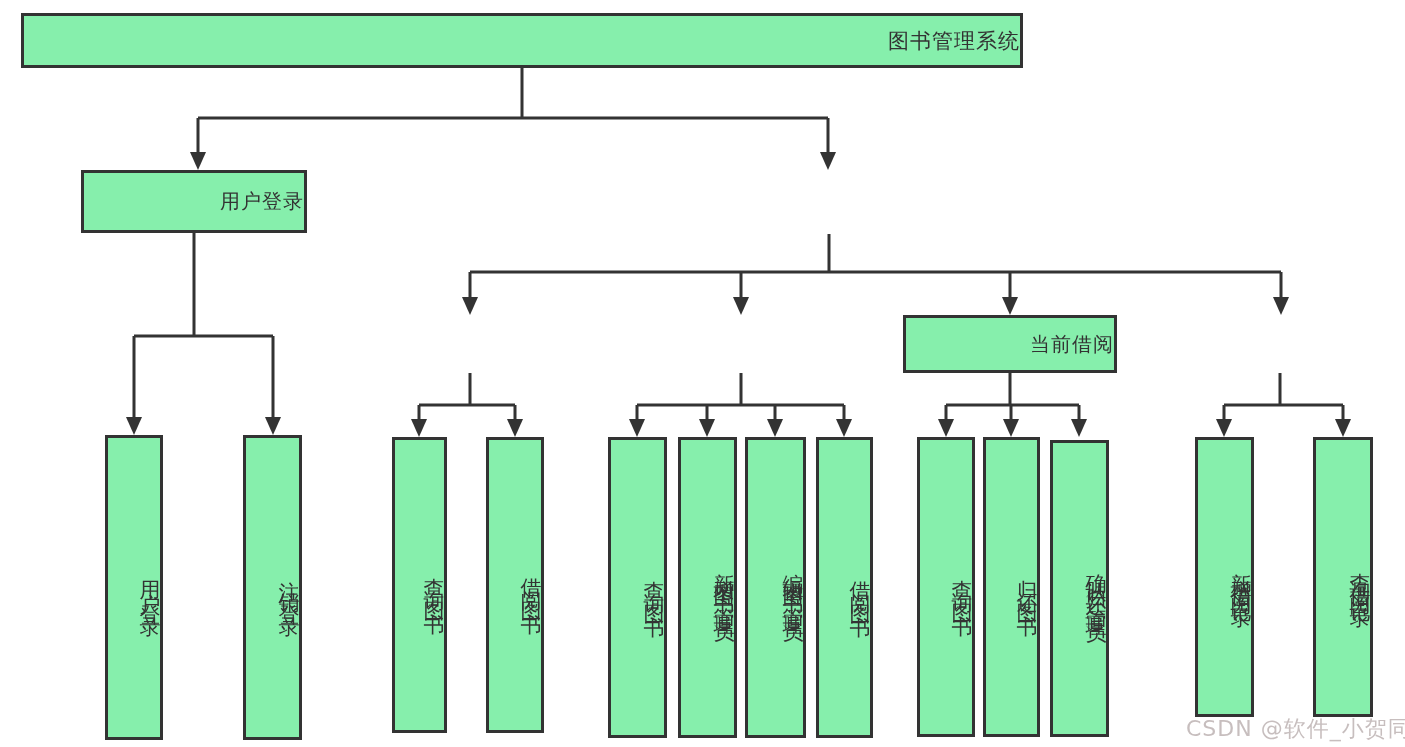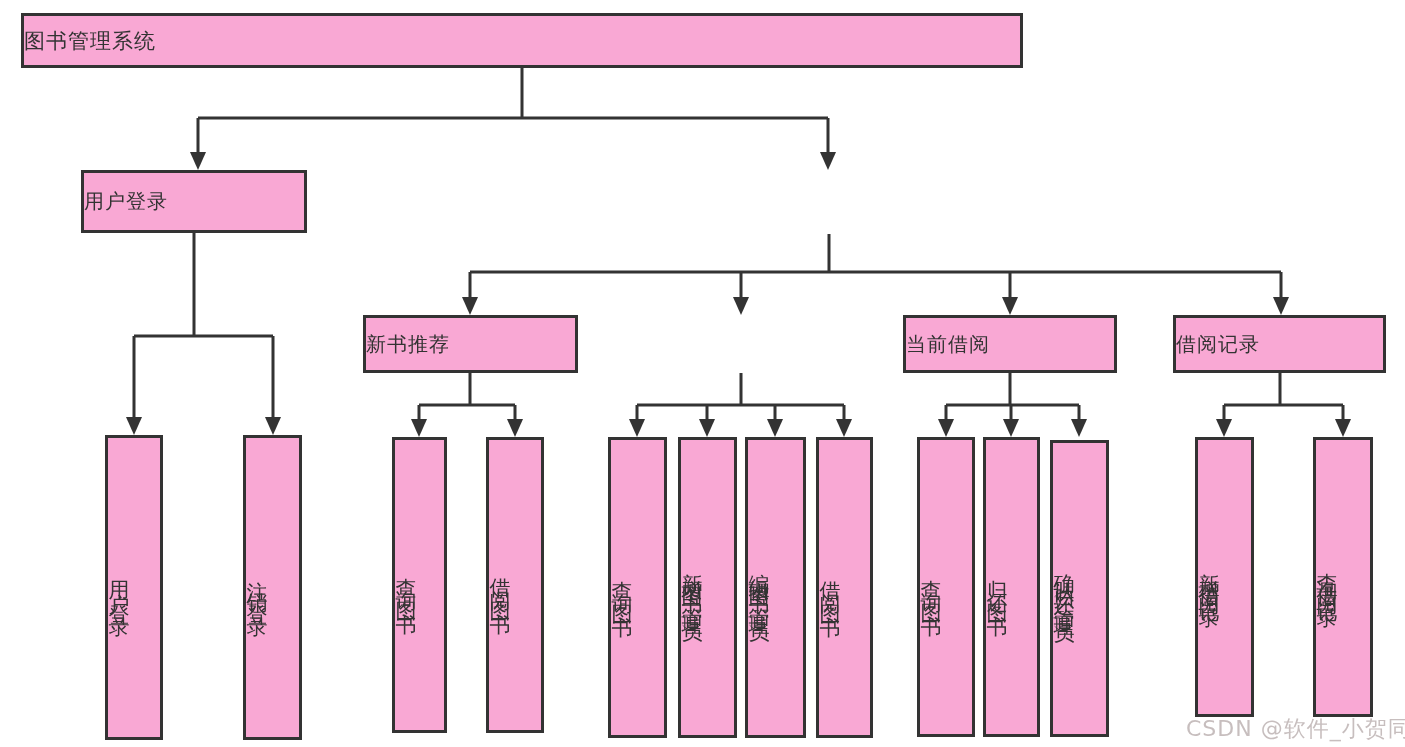--- a/index.html
+++ b/index.html
@@ -19,25 +19,25 @@
   }
   .connectors path {
     fill: none;
     stroke: var(--line, #333333);
     stroke-width: 3;
   }
   .connectors polygon { fill: var(--line, #333333); }
   .hbox, .vbox {
     position: absolute;
     box-sizing: border-box;
-    background: #f9a8d4;
+    background: #86efac;
     border: 3px solid var(--line, #333333);
     display: flex;
     align-items: center;
-    justify-content: flex-start;
+    justify-content: flex-end;
     z-index: 2;
   }
   .hbox span {
     font-size: 20px;
     color: var(--text, #333333);
     letter-spacing: 1px;
     white-space: nowrap;
   }
   .hbox.title span { font-size: 21px; }
   .vbox span {
@@ -103,28 +103,22 @@
   </svg>
 
   <div class="hbox title" style="left:21px; top:13px; width:1002px; height:55px;">
     <span>图书管理系统</span>
   </div>
 
   <div class="hbox" style="left:81px; top:170px; width:226px; height:63px;">
     <span>用户登录</span>
   </div>
 
-  <div class="hbox" style="left:363px; top:315px; width:215px; height:58px;">
-    <span>新书推荐</span>
-  </div>
   <div class="hbox" style="left:903px; top:315px; width:214px; height:58px;">
     <span>当前借阅</span>
-  </div>
-  <div class="hbox" style="left:1173px; top:315px; width:213px; height:58px;">
-    <span>借阅记录</span>
   </div>
 
   <div class="vbox" style="left:105px; top:435px; width:58px; height:305px;">
     <span>用户登录</span>
   </div>
   <div class="vbox" style="left:243px; top:435px; width:59px; height:305px;">
     <span>注销登录</span>
   </div>
 
   <div class="vbox" style="left:392px; top:437px; width:55px; height:296px;">

